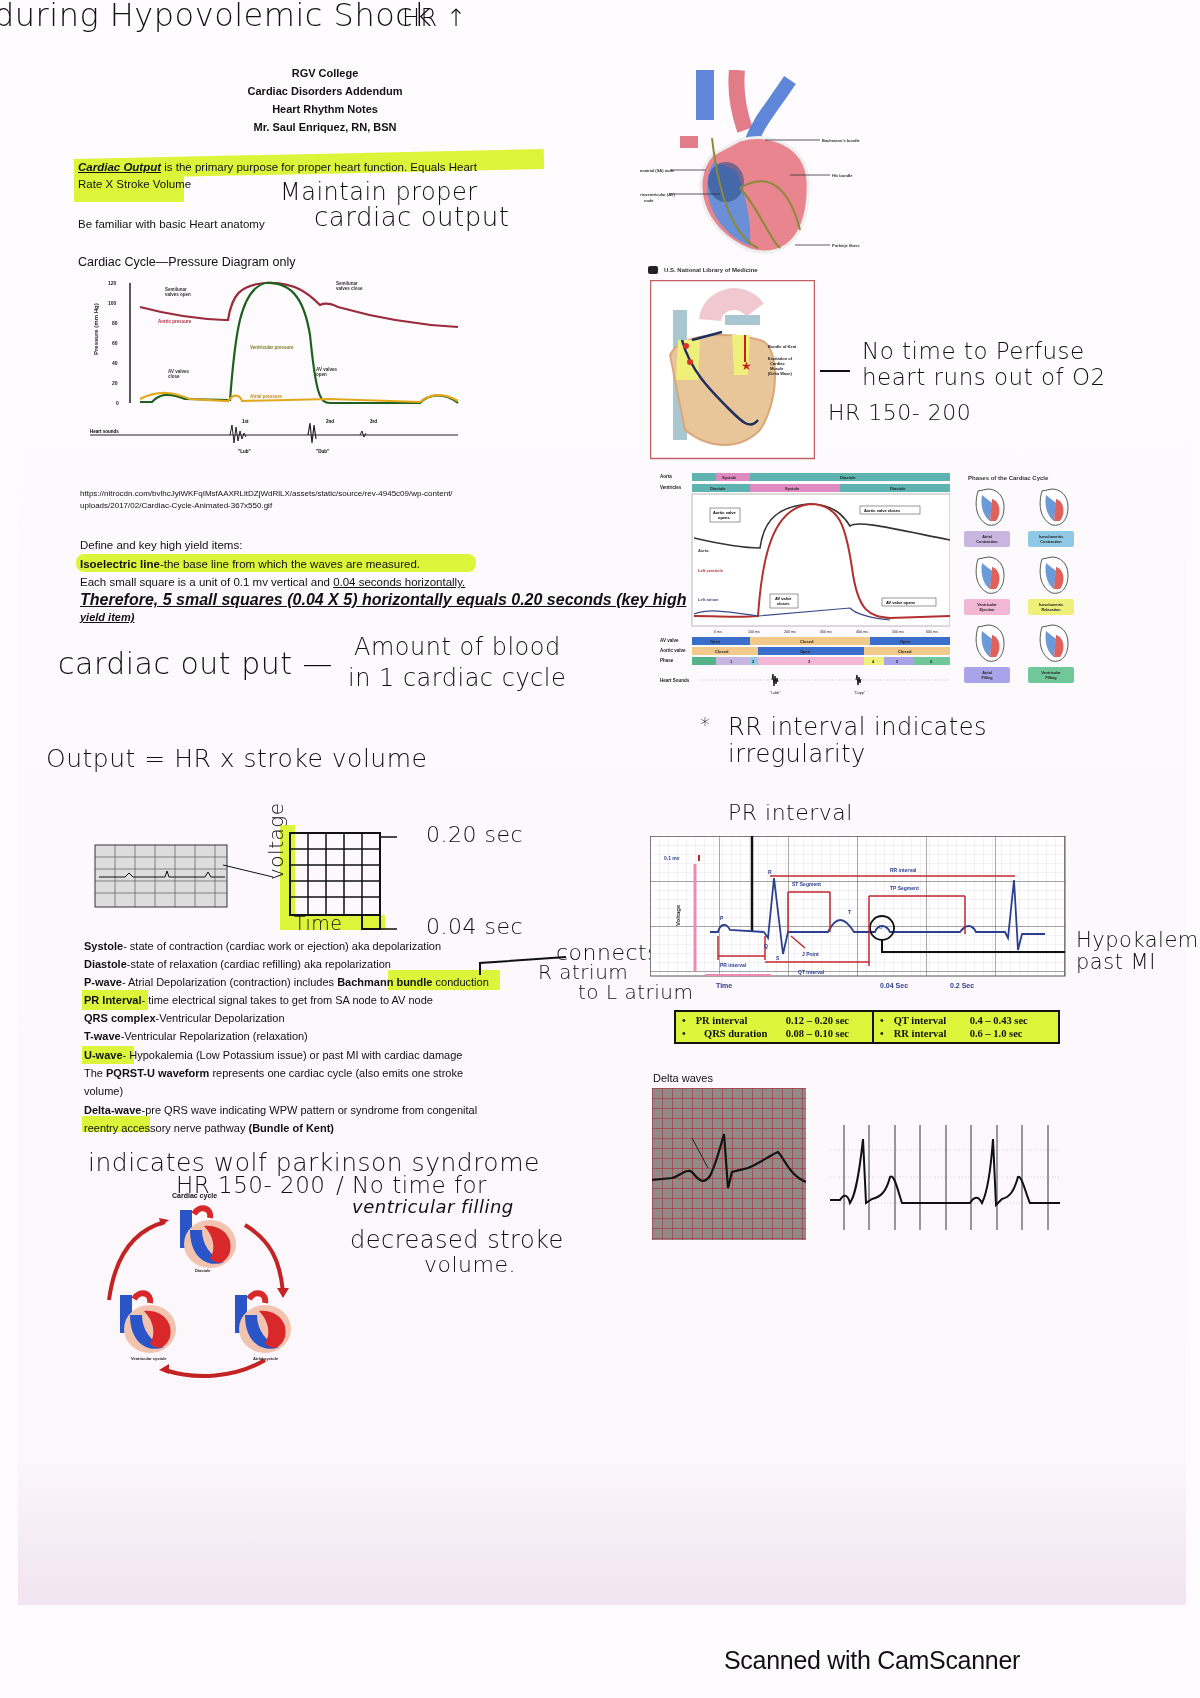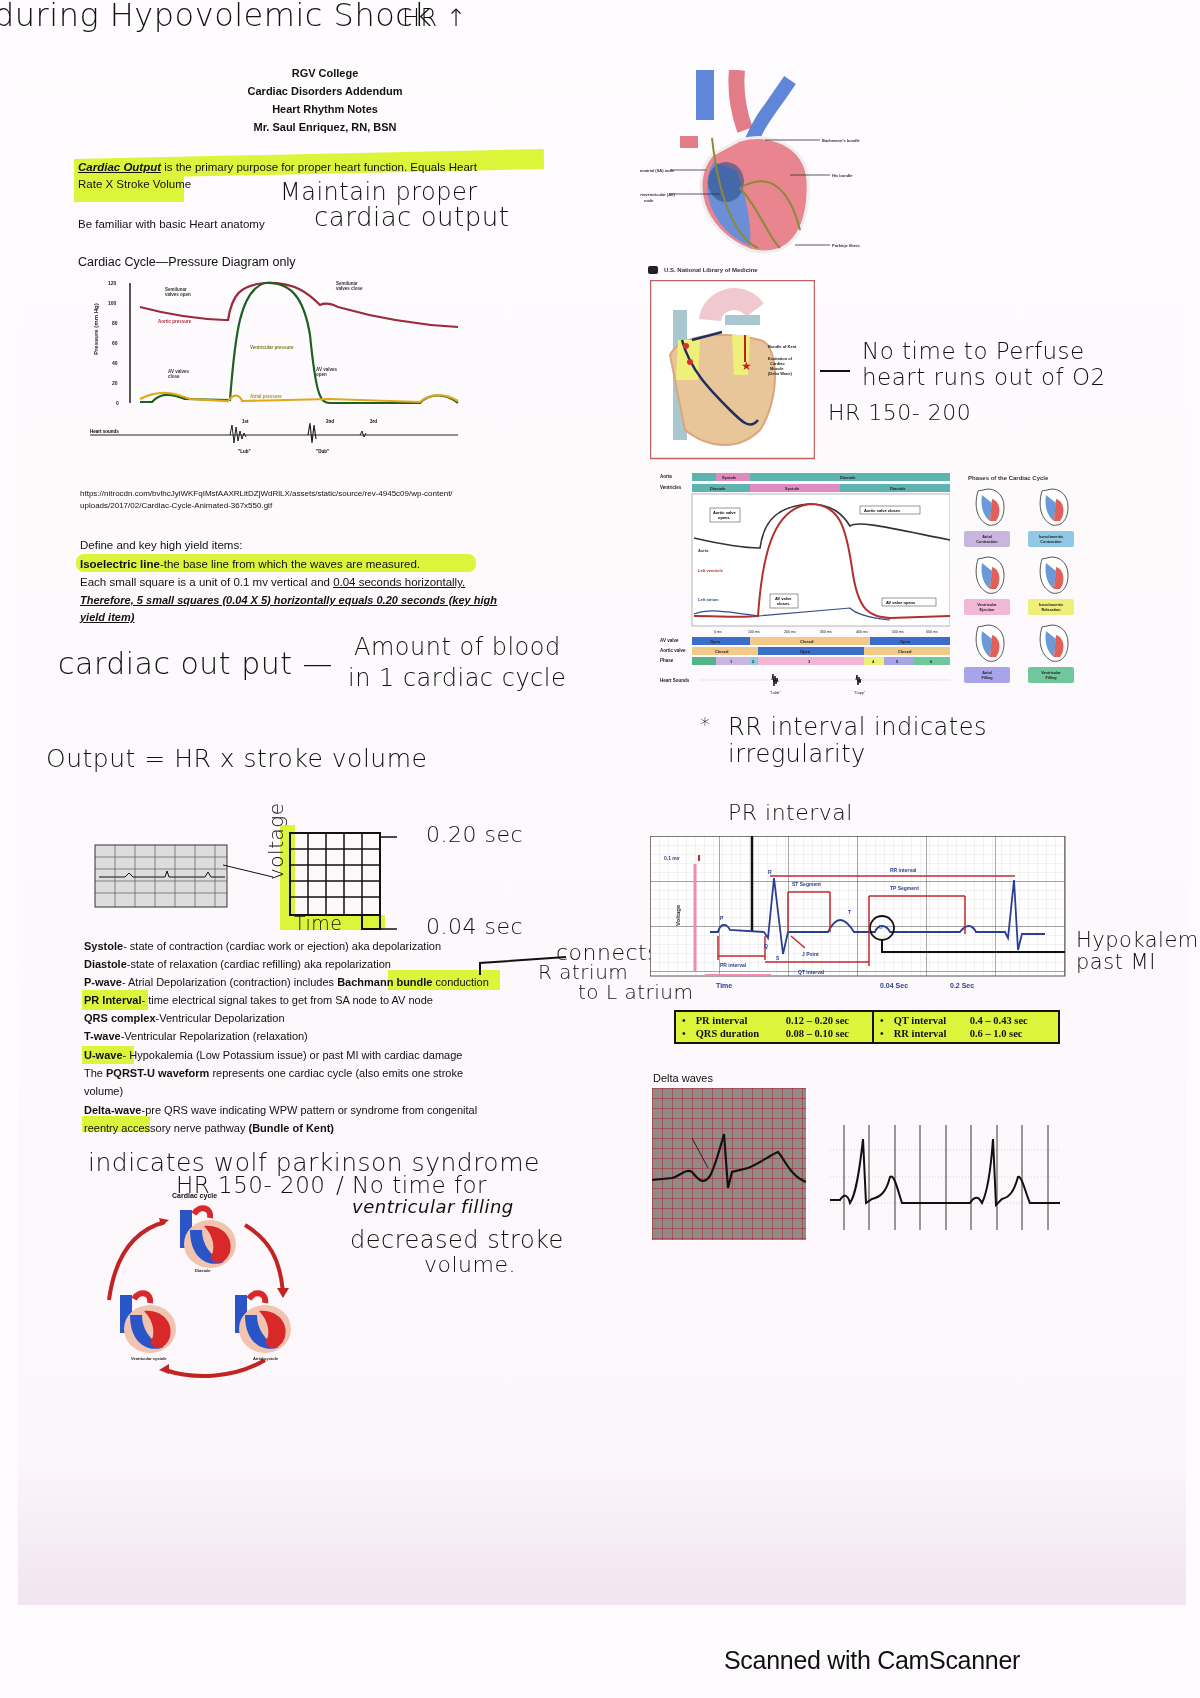--- a/index.html
+++ b/index.html
@@ -91,21 +91,21 @@
 <div class="typed" style="left:80px;top:500px;font-size:8px;line-height:12px;">uploads/2017/02/Cardiac-Cycle-Animated-367x550.gif</div>
 
 <div class="typed" style="left:80px;top:536px;">Define and key high yield items:</div>
 <div style="position:absolute;left:76px;top:554px;width:400px;height:18px;background:#dcf53a;border-radius:8px;"></div>
 <div class="typed" style="left:80px;top:555px;">
   <span class="bold">Isoelectric line</span><span>-the base line from which the waves are measured.</span>
 </div>
 <div class="typed" style="left:80px;top:573px;">
   <span>Each small square is a unit of 0.1 mv vertical and </span><span class="ul">0.04 seconds horizontally.</span>
 </div>
-<div class="typed bold it ul" style="left:80px;top:591px;font-size:11px;">Therefore, 5 small squares (0.04 X 5) horizontally equals 0.20 seconds (key high</div>
+<div class="typed bold it ul" style="left:80px;top:591px;font-size:16px;">Therefore, 5 small squares (0.04 X 5) horizontally equals 0.20 seconds (key high</div>
 <div class="typed bold it ul" style="left:80px;top:608px;font-size:11px;">yield item)</div>
 
 <div class="hand" style="left:58px;top:646px;font-size:30px;">cardiac out put —</div>
 <div class="hand" style="left:354px;top:633px;font-size:24px;">Amount of blood</div>
 <div class="hand" style="left:348px;top:664px;font-size:24px;">in 1 cardiac cycle</div>
 <div class="hand" style="left:46px;top:744px;font-size:25px;">Output = HR x stroke volume</div>
 
 <svg style="left:85px;top:815px;" width="350" height="130" viewBox="0 0 350 130">
   <rect x="10" y="30" width="132" height="62" fill="#ddd" stroke="#333" stroke-width="1"></rect>
   <g stroke="#444" stroke-width="0.6">
@@ -460,21 +460,21 @@
 <div class="hand" style="left:1076px;top:950px;font-size:21px;">past MI</div>
 
 <div class="box-table" style="left:674px;top:1010px;width:194px;">
   <div class="r">
       <span>•</span>
       <span style="width:80px;">PR interval</span>
       <span>0.12 – 0.20 sec</span>
     </div>
   <div class="r">
       <span>•</span>
-      <span style="width:80px;">QRS duration</span>
+      <span style="width:80px;text-align:center;">QRS duration</span>
       <span>0.08 – 0.10 sec</span>
     </div>
 </div>
 <div class="box-table" style="left:872px;top:1010px;width:172px;">
   <div class="r">
       <span>•</span>
       <span style="width:66px;">QT interval</span>
       <span>0.4 – 0.43 sec</span>
     </div>
   <div class="r">

